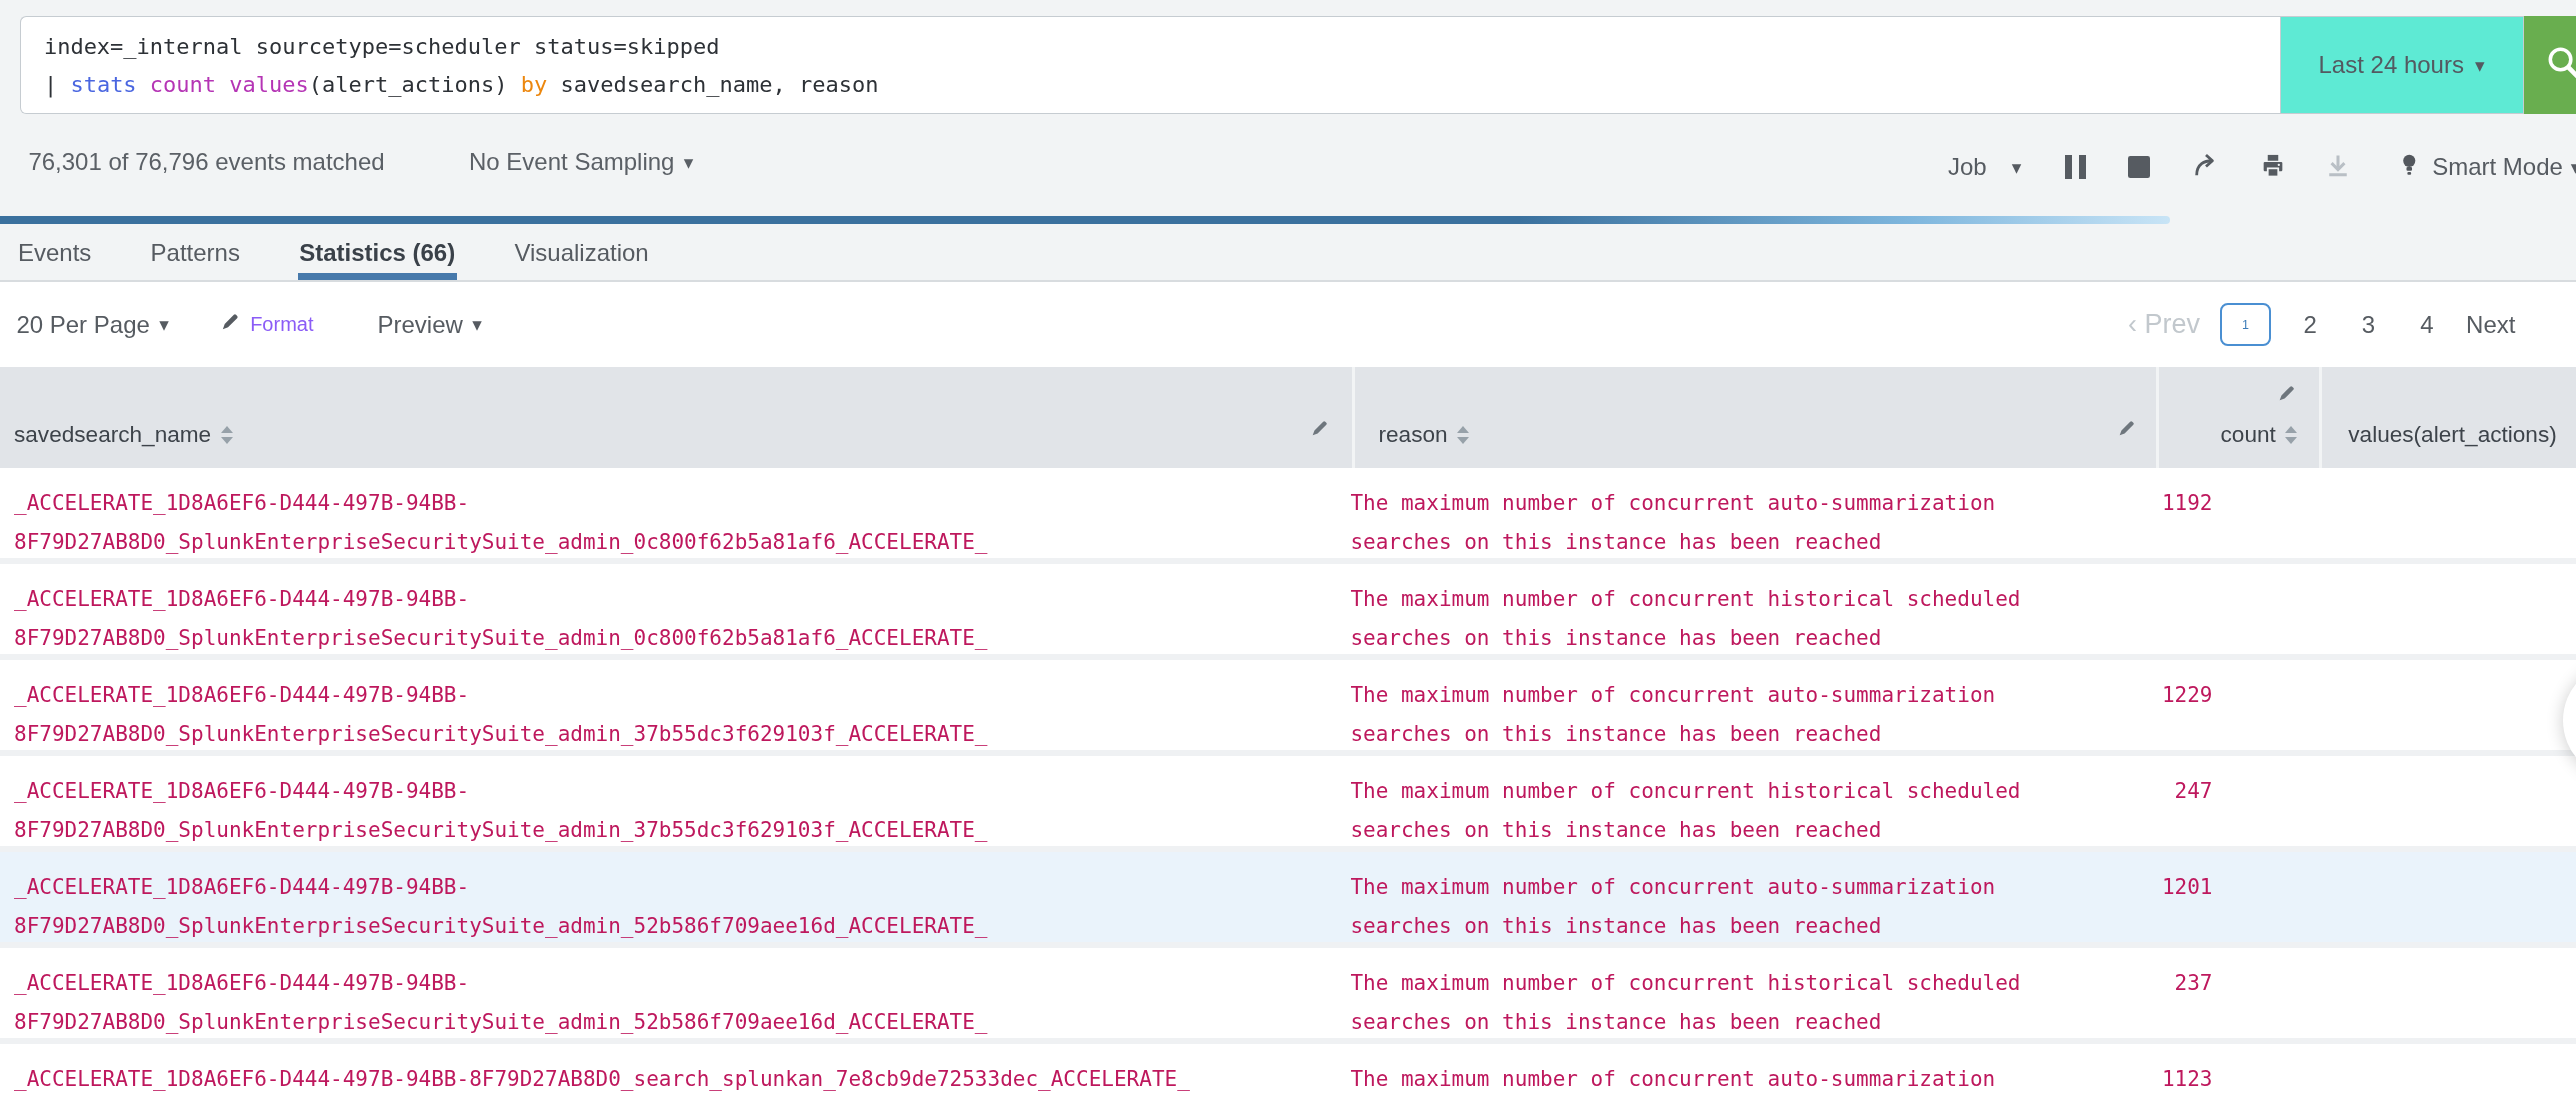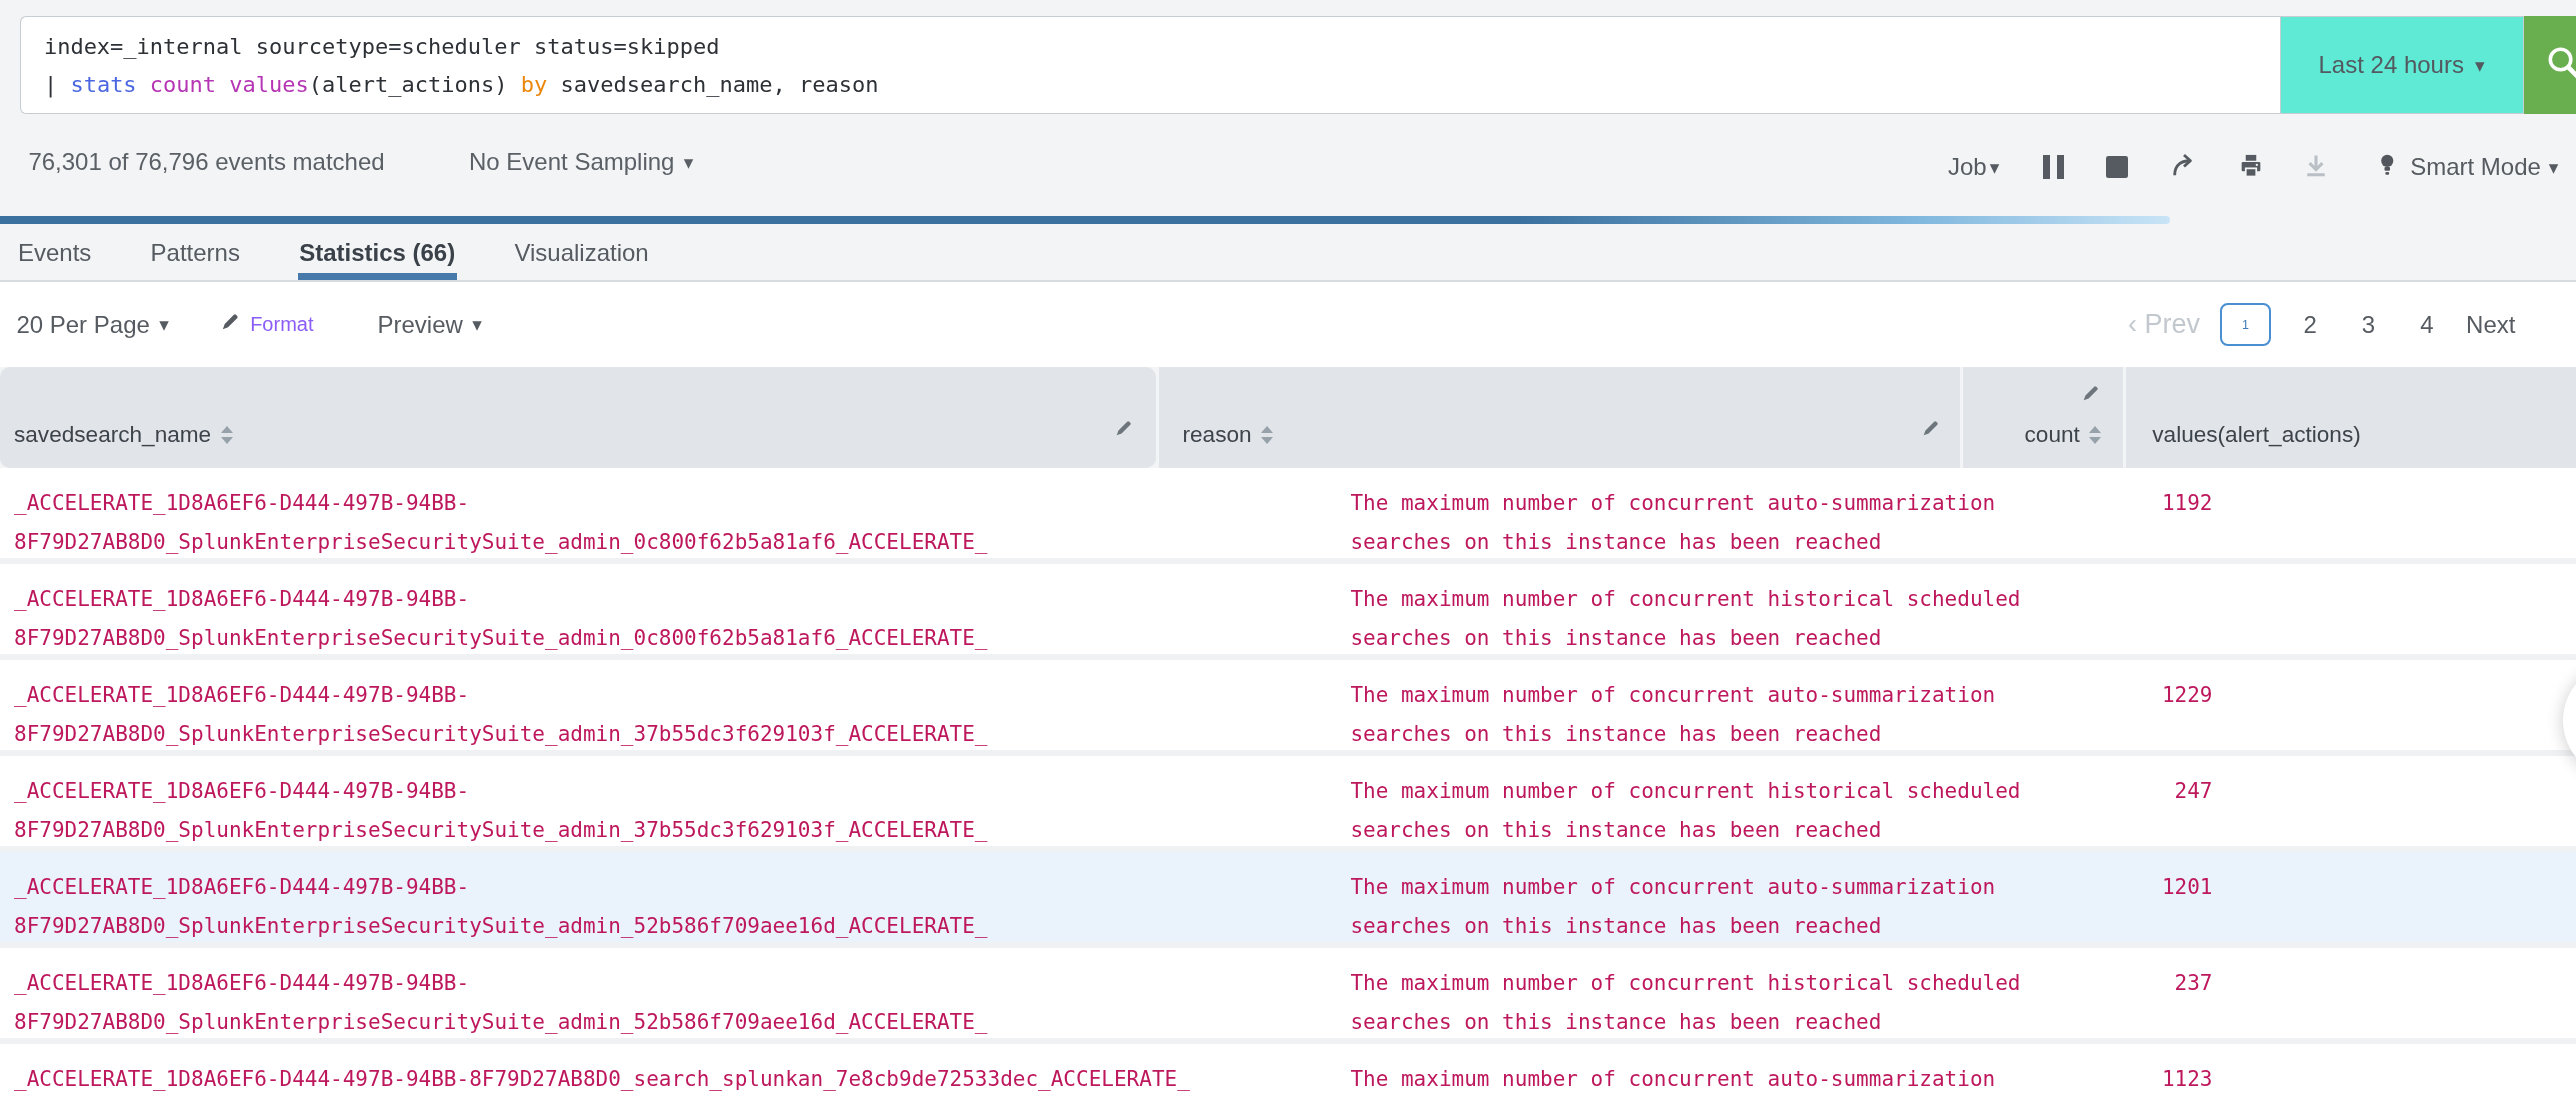--- a/index.html
+++ b/index.html
@@ -18,21 +18,21 @@
   .time-picker { width:244px; background:#5eead4; border:1.6px solid #c6ccd1; display:flex; align-items:center;
                  justify-content:center; gap:11px; font-size:24px; color:#545960; cursor:pointer; }
   .caret { font-size:19px; line-height:1; color:inherit; }
   .search-btn { width:103px; background:#69ae4f; display:flex; align-items:center; padding-left:20px; cursor:pointer; }
 
   
   .status-row { position:absolute; left:12px; top:117px; width:2576px; height:100px; }
   .events-matched { position:absolute; left:16.4px; top:31px; font-size:24px; color:#5b6066; }
   .sampling { position:absolute; left:457px; top:31px; font-size:24px; color:#5b6066; display:flex; gap:9.4px; align-items:center; cursor:pointer; }
   .job-controls { position:absolute; left:1936px; top:0; height:100%; display:flex; align-items:center; white-space:nowrap; }
-  .job-dd { font-size:24px; color:#565b61; display:flex; gap:3px; align-items:center; margin-right:44px; cursor:pointer; }
+  .job-dd { font-size:24px; color:#565b61; display:flex; gap:25px; align-items:center; margin-right:44px; cursor:pointer; }
   .icon-btn { display:flex; align-items:center; justify-content:center; cursor:pointer; }
   .pause-icon { margin-right:42px; display:flex; gap:7px; }
   .pause-icon span { width:7px; height:23.4px; background:#565b61; display:block; }
   .stop-icon { margin-right:42px; }
   .stop-icon span { width:22px; height:22px; background:#565b61; border-radius:2.3px; display:block; }
   .share-wrap { margin-right:39px; } .print-wrap { margin-right:37px; } .dl-wrap { margin-right:44px; }
   .bulb-wrap { margin-right:9.4px; }
   .smartmode-label { font-size:24px; color:#565b61; display:flex; gap:7.8px; align-items:center; cursor:pointer; }
 
   .progress-bar { position:absolute; left:0; top:216px; width:2170px; height:7.8px; border-radius:0 4.7px 4.7px 0;
@@ -54,21 +54,21 @@
   .pagination { position:absolute; left:2128px; top:0; height:100%; display:flex; align-items:center; white-space:nowrap; }
   .prev-link { font-size:27px; color:#c2c8cd; margin-right:20px; cursor:pointer; }
   .page-num { font-size:24px; color:#565b61; padding:11px 12.5px; margin-right:20px; cursor:pointer; }
   .page-current { border:2.3px solid #4a8fd2; color:#3d7cb8; border-radius:7.8px; padding:12.5px 20px; margin-right:20px; cursor:pointer; }
   .next-link { font-size:24px; color:#565b61; cursor:pointer; }
 
   
   .table { position:absolute; left:0; top:367px; width:2576px; }
   .thead { display:flex; height:101px; }
   .th { position:relative; background:#e1e4e8; font-size:22.6px; color:#3d434a; }
-  .th-name   { width:1156px; margin-right:3.1px;border-radius:10px; }
+  .th-name   { width:1352px; margin-right:3.1px; }
   .th-reason { width:801px; margin-right:3.1px; }
   .th-count  { width:160px;  margin-right:3.1px; }
   .th-values { flex:1; }
   .th-label { position:absolute; bottom:20px; display:flex; align-items:center; gap:9.4px; cursor:pointer; white-space:nowrap; }
   .th-name .th-label { left:14px; }
   .th-reason .th-label { left:23.4px; }
   .th-count .th-label { right:22px; }
   .th-values .th-label { left:26px; cursor:default; }
   .sort { display:inline-flex; flex-direction:column; gap:3.1px; }
   .sort i { display:block; width:0; height:0; border-left:6.2px solid transparent; border-right:6.2px solid transparent; }

